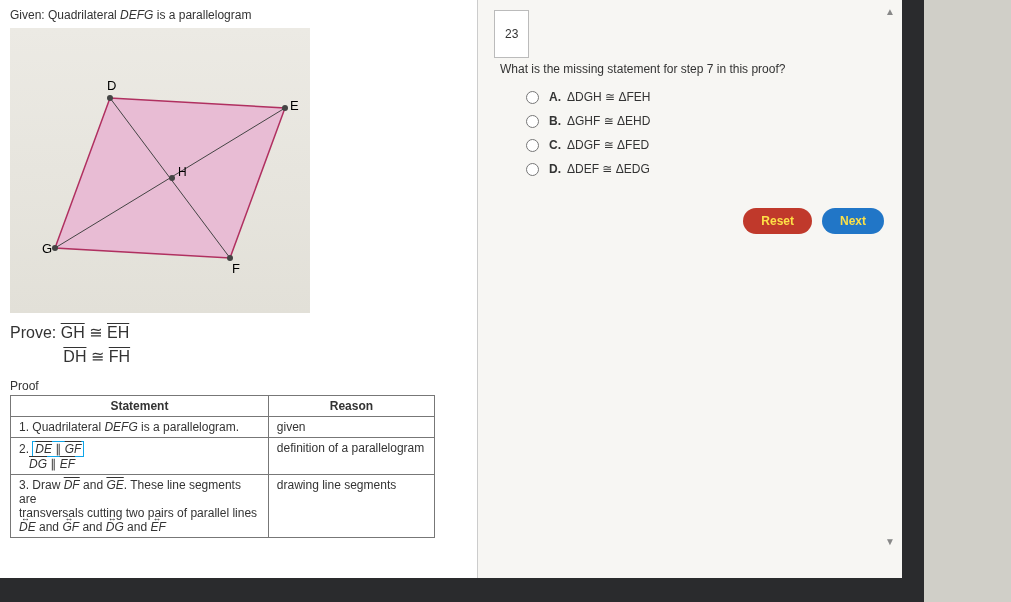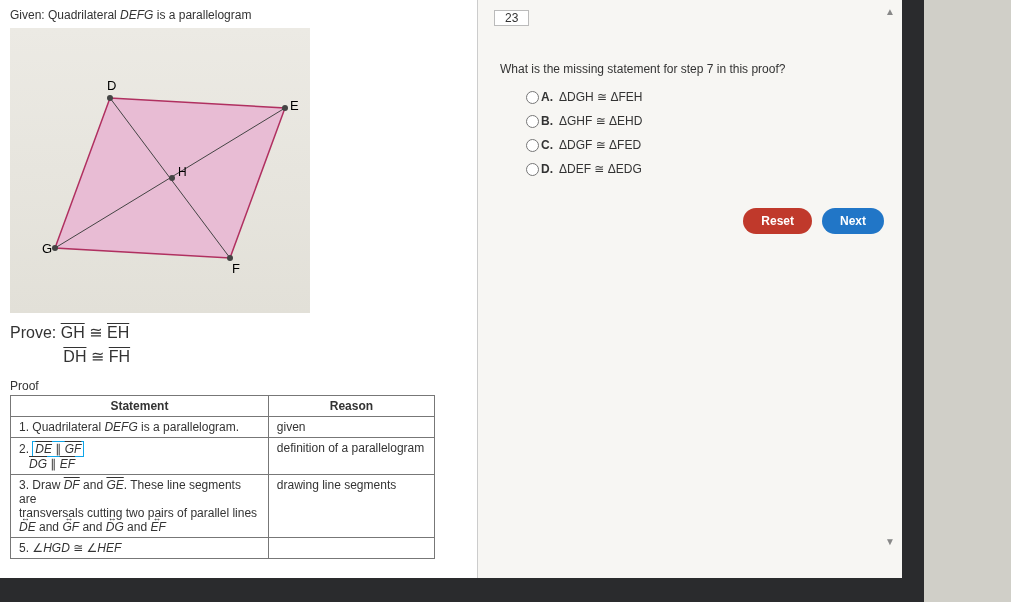--- a/index.html
+++ b/index.html
@@ -11,28 +11,28 @@
 .given { font-size: 12px; margin-bottom: 6px; }
 .italic { font-style: italic; }
 .figure-box { width: 300px; height: 285px; background: linear-gradient(#eceae4,#e2e0d8); margin-bottom: 8px; position: relative; }
 .figure-svg { width: 100%; height: 100%; }
 .prove { font-size: 16px; margin: 6px 0 10px 0; line-height: 1.5; }
 .overline { text-decoration: overline; }
 .proof-label { font-size: 12px; margin-bottom: 2px; }
 table.proof { border-collapse: collapse; width: 425px; font-size: 12px; }
 table.proof th, table.proof td { border: 1px solid #777; padding: 3px 8px; vertical-align: top; text-align: left; }
 table.proof th { text-align: center; font-weight: bold; background: #fff; }
-.question-num { position: absolute; top: 10px; left: 16px; border: 1px solid #bbb; padding: 0 10px; background: #fff; font-size: 12px; }
+.question-num { position: absolute; top: 10px; left: 16px; border: 1px solid #bbb; padding: 16px 10px; background: #fff; font-size: 12px; }
 .question-text { font-size: 12px; margin-bottom: 14px; margin-top: 22px; }
 .options { margin-left: 26px; }
-.option-row { display: flex; align-items: center; gap: 2px; margin-bottom: 10px; font-size: 12px; }
+.option-row { display: flex; align-items: center; gap: 10px; margin-bottom: 10px; font-size: 12px; }
 .option-row input[type="radio"] { width: 13px; height: 13px; }
 .option-letter { font-weight: bold; margin-right: 6px; }
 .btns { position: absolute; right: 18px; top: 208px; display: flex; gap: 10px; }
-.btn { border: none; border-radius: 14px; padding: 6px 18px; color: #ffffff; font-size: 12px; cursor: pointer; font-weight: bold; }
+.btn { border: none; border-radius: 14px; padding: 6px 18px; color: #fde047; font-size: 12px; cursor: pointer; font-weight: bold; }
 .btn-reset { background: #c0392b; }
 .btn-next { background: #2176c7; }
 .footer { position: absolute; bottom: 6px; left: 6px; font-size: 11px; color: #555; }
 .scroll-arrow { position:absolute; right:6px; width:12px; height:12px; color:#888; font-size:10px; text-align:center; line-height:12px;}
 .scroll-up{top:6px;} .scroll-down{bottom:30px;}
 .right-edge { position:absolute; top:0; right:0; bottom:0; width:22px; background:#2a2b2d; }
 .bottom-bar { position:absolute; left:0; right:0; bottom:0; height:24px; background:#2a2b2d; }
 .highlight-box { border:1px solid #0ea5e9; padding:0 2px; display:inline-block;}
 </style>
 </head>
@@ -81,24 +81,20 @@
           <td>given</td>
         </tr>
         <tr>
           <td><span>2</span>. <span class="highlight-box"><span class="overline"><i>DE</i></span> ∥ <span class="overline"><i>GF</i></span></span><br>&nbsp;&nbsp;&nbsp;<span class="overline"><i>DG</i></span> ∥ <span class="overline"><i>EF</i></span></td>
           <td>definition of a parallelogram</td>
         </tr>
         <tr>
           <td><span>3</span>. Draw <span class="overline"><i>DF</i></span> and <span class="overline"><i>GE</i></span>. These line segments<br>are<br>transversals cutting two pairs of parallel lines<br><span style="position:relative"><span style="position:absolute;top:-7px;left:2px;font-size:9px">↔</span><i>DE</i></span> and <span style="position:relative"><span style="position:absolute;top:-7px;left:2px;font-size:9px">↔</span><i>GF</i></span> and <span style="position:relative"><span style="position:absolute;top:-7px;left:2px;font-size:9px">↔</span><i>DG</i></span> and <span style="position:relative"><span style="position:absolute;top:-7px;left:2px;font-size:9px">↔</span><i>EF</i></span></td>
           <td>drawing line segments</td>
         </tr>
-        <tr>
-          <td><span>5</span>. ∠<i>HGD</i> ≅ ∠<i>HEF</i></td>
-          <td></td>
-        </tr>
       </tbody>
         </table>
     </div>
 
     <div class="right-pane">
       <div class="scroll-arrow scroll-up">▲</div>
       <div class="question-num">23</div>
       <div class="question-text">What is the missing statement for step 7 in this proof?</div>
       <div class="options">
         <label class="option-row">

